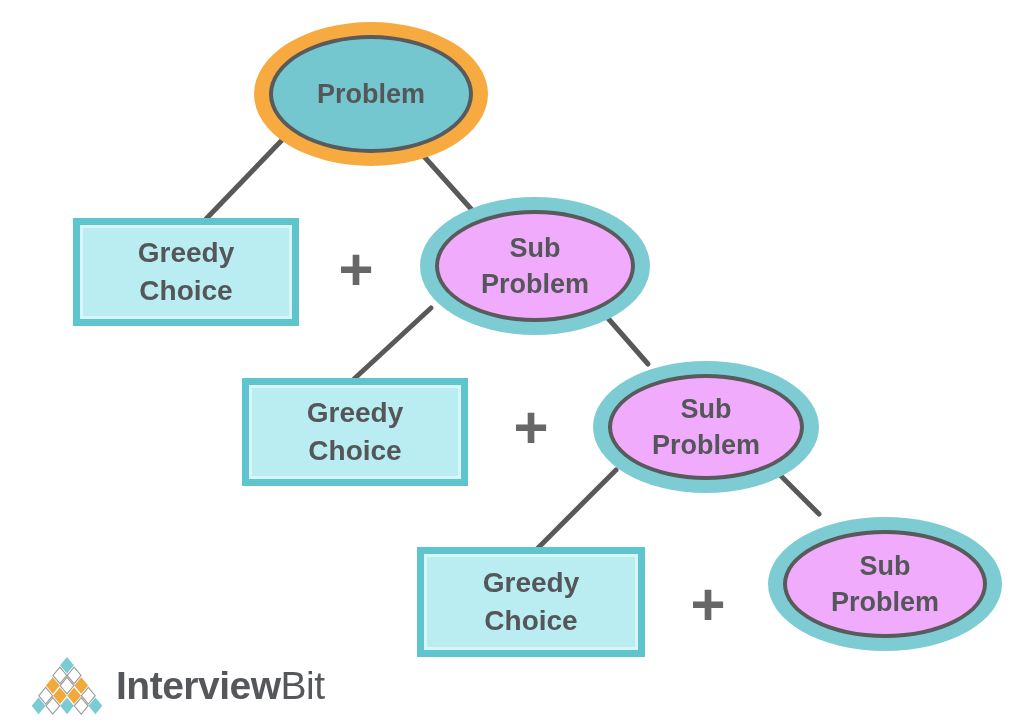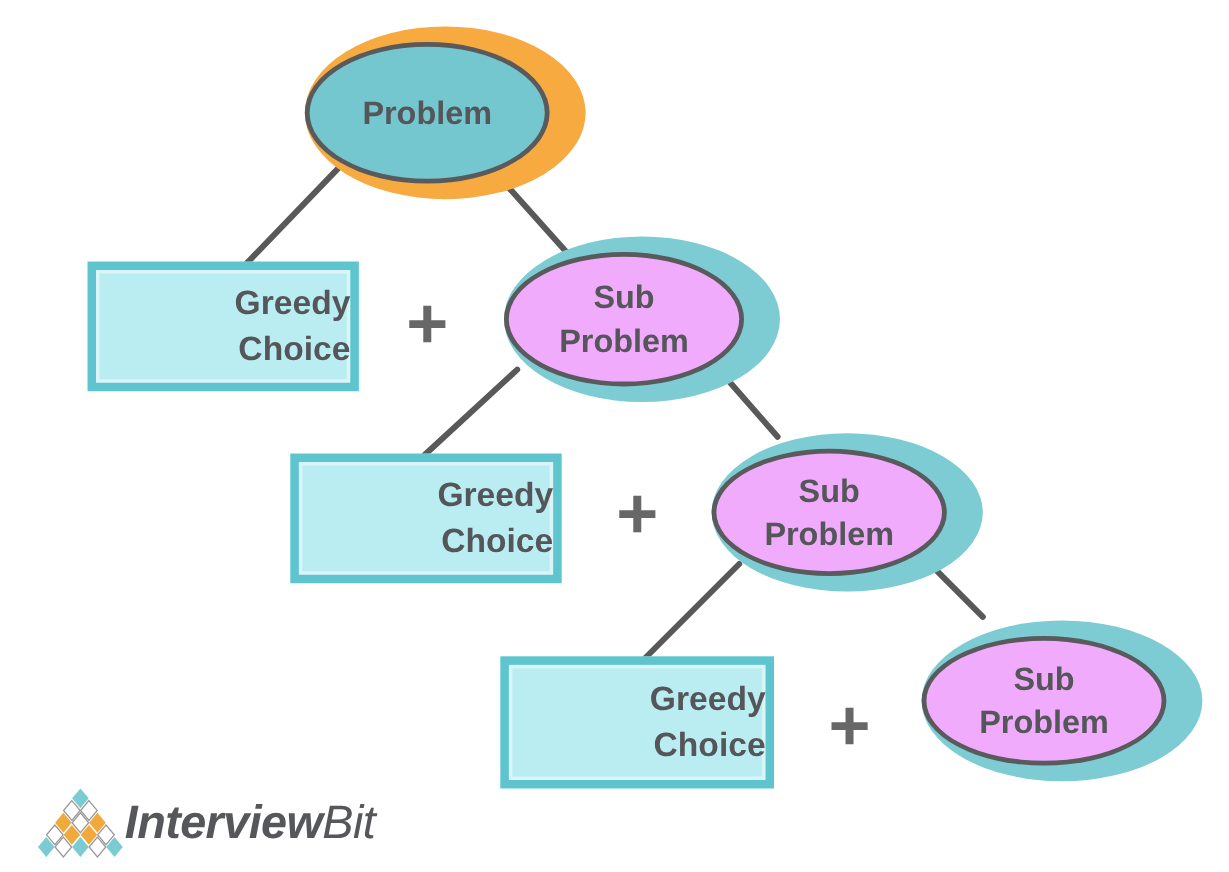--- a/index.html
+++ b/index.html
@@ -5,55 +5,55 @@
   html,body{margin:0;padding:0;background:#ffffff;}
   .canvas{
     position:relative;width:1024px;height:727px;background:#ffffff;overflow:hidden;
     font-family:"Liberation Sans",sans-serif;
   }
   .edges{position:absolute;left:0;top:0;width:1024px;height:727px;}
 
   
   .ellipse{
     position:absolute;border-radius:50%;
-    display:flex;align-items:center;justify-content:flex-start;
+    display:flex;align-items:center;justify-content:center;
   }
   .ellipse .inner{
     width:calc(100% - 38px);height:calc(100% - 34px);
     border-radius:50%;border:4px solid #595a5c;
     display:flex;flex-direction:column;align-items:center;justify-content:center;
     text-align:center;
   }
   .ring-orange{background:#F7AA40;}
   .ring-teal{background:#7DCCD3;}
   .fill-teal{background:#74C7CE;}
   .fill-orange{background:#f0abfc;}
 
   
   .rect{
     position:absolute;background:#BAEDF1;border:7px solid #5EC5CF;
     box-shadow:inset 0 0 0 3px rgba(255,255,255,0.45);
-    display:flex;flex-direction:column;align-items:flex-end;justify-content:center;
+    display:flex;flex-direction:column;align-items:center;justify-content:center;
     text-align:center;box-sizing:border-box;
   }
 
   .node-label{display:block;color:#55565A;font-weight:700;font-size:27px;line-height:36px;}
   .rect .node-label{font-size:28px;line-height:38px;}
 
   
   .plus{
     position:absolute;width:70px;height:70px;
     display:flex;align-items:center;justify-content:center;
     color:#676767;font-size:60px;font-weight:700;line-height:1;
   }
 
   
   .logo{position:absolute;left:30px;top:656px;display:flex;align-items:center;}
   .logo-mark{width:74px;height:60px;display:block;}
-  .logo-text{font-size:39px;color:#55575A;letter-spacing:-0.5px;font-style:italic;}
+  .logo-text{margin-left:12px;font-size:39px;color:#55575A;letter-spacing:-0.5px;}
   .logo-text .bold{font-weight:700;}
   .logo-text .light{font-weight:400;}
 </style>
 </head>
 <body>
 
 <div class="canvas">
 
   <svg class="edges" viewBox="0 0 1024 727">
     <line x1="283" y1="139" x2="206" y2="219" stroke="#595959" stroke-width="5" stroke-linecap="round"></line>

